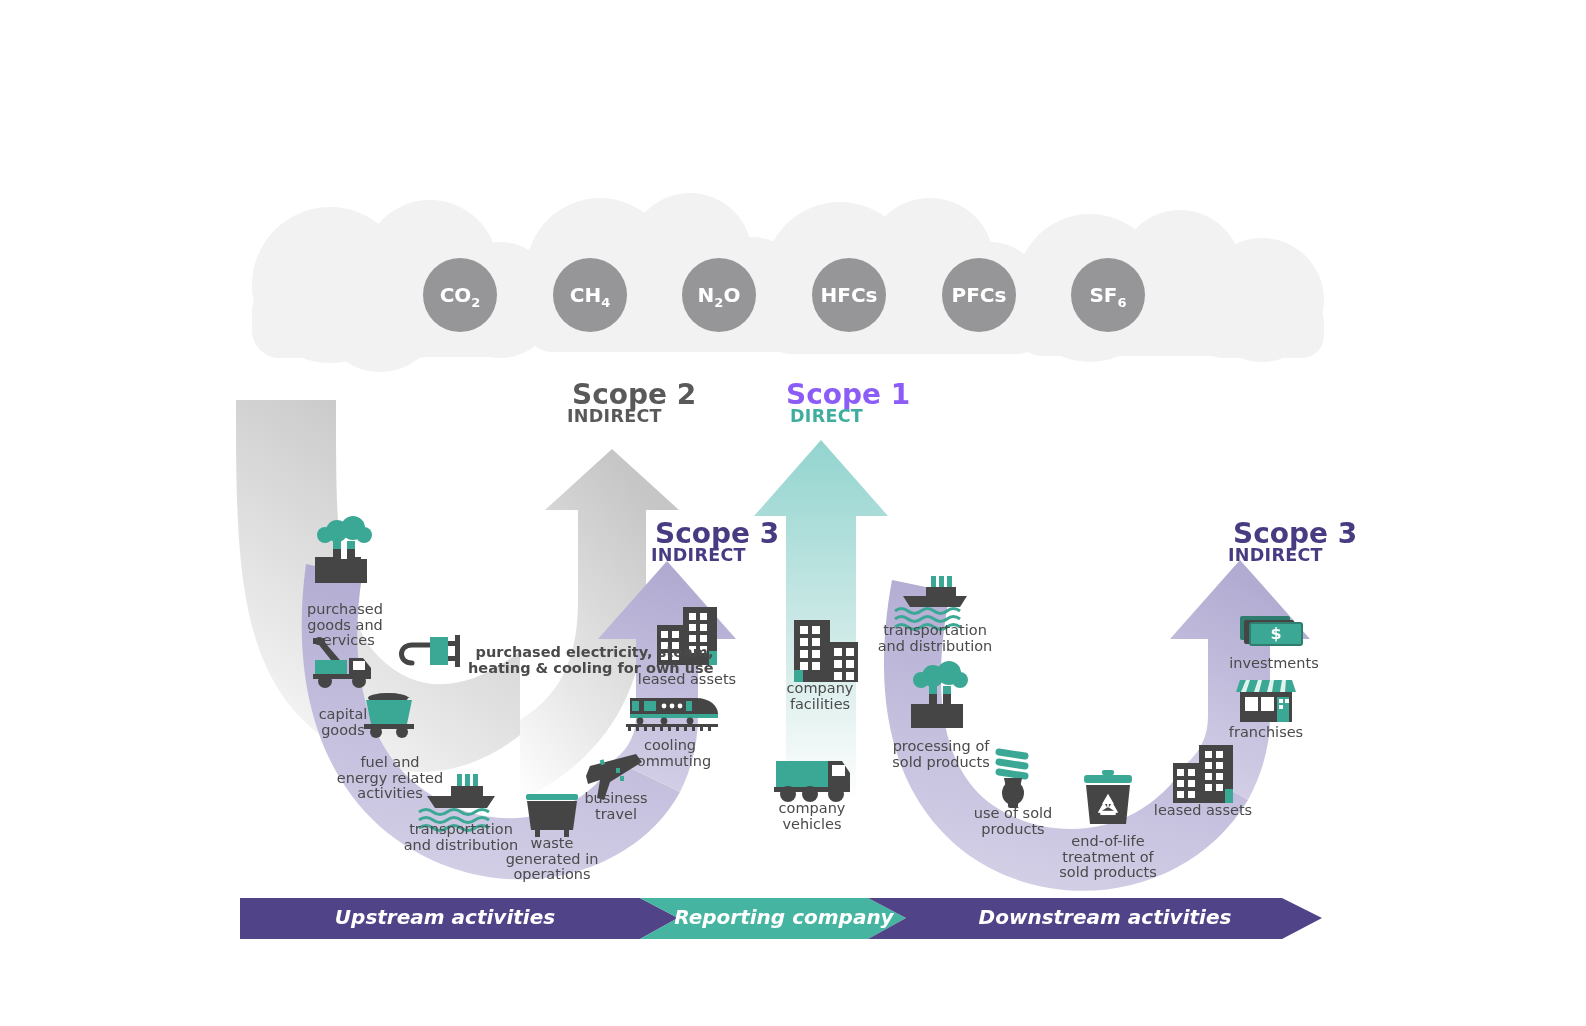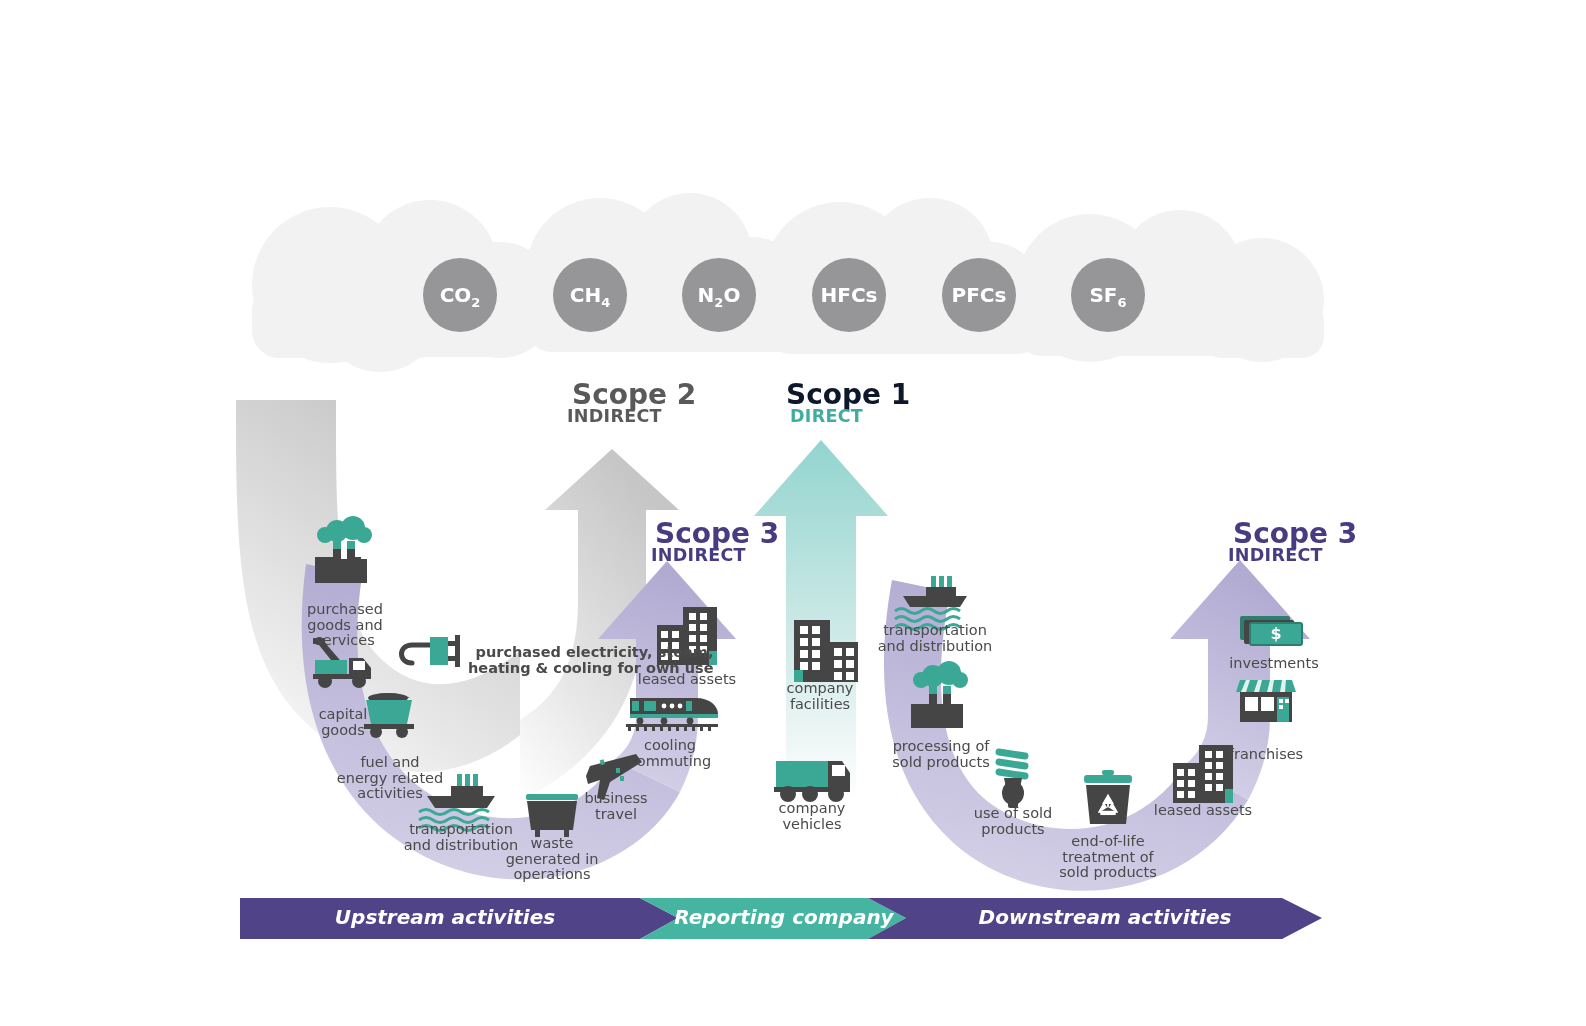--- a/index.html
+++ b/index.html
@@ -476,21 +476,21 @@
           <text x="445" y="924" text-anchor="middle" class="band-txt">Upstream activities</text>
           <text x="784" y="924" text-anchor="middle" class="band-txt">Reporting company</text>
           <text x="1105" y="924" text-anchor="middle" class="band-txt">Downstream activities</text>
         </g>
     </g>
   </svg>
 
   <div>
       <div class="scope-name" style="left: 572px; top: 378px; color: rgb(89, 89, 89);">Scope 2</div>
       <div class="scope-kind" style="left: 567px; top: 406px; color: rgb(89, 89, 89);">INDIRECT</div>
-      <div class="scope-name" style="left: 786px; top: 378px; color: #0f172a;">Scope 1</div>
+      <div class="scope-name" style="left: 786px; top: 378px; color: #8b5cf6;">Scope 1</div>
       <div class="scope-kind" style="left: 790px; top: 406px; color: rgb(63, 174, 158);">DIRECT</div>
       <div class="scope-name" style="left: 655px; top: 517px; color: rgb(72, 59, 130);">Scope 3</div>
       <div class="scope-kind" style="left: 651px; top: 545px; color: rgb(72, 59, 130);">INDIRECT</div>
       <div class="scope-name" style="left: 1233px; top: 517px; color: rgb(72, 59, 130);">Scope 3</div>
       <div class="scope-kind" style="left: 1228px; top: 545px; color: rgb(72, 59, 130);">INDIRECT</div>
     </div>
 
   <div>
       <div class="lbl" style="left: 235px; top: 602px; width: 220px;"><span>purchased</span><br><span>goods and</span><br><span>services</span></div>
       <div class="lbl" style="left: 233px; top: 707px; width: 220px;"><span>capital</span><br><span>goods</span></div>
@@ -501,18 +501,18 @@
       <div class="lbl" style="left: 560px; top: 738px; width: 220px;"><span>cooling</span><br><span>commuting</span></div>
       <div class="lbl" style="left: 577px; top: 672px; width: 220px;"><span>leased assets</span></div>
       <div class="lbl" style="left: 468px; top: 645px; text-align: right; font-weight: bold;"><span>purchased electricity, steam,</span><br><span>heating &amp; cooling for own use</span></div>
       <div class="lbl" style="left: 710px; top: 681px; width: 220px;"><span>company</span><br><span>facilities</span></div>
       <div class="lbl" style="left: 702px; top: 801px; width: 220px;"><span>company</span><br><span>vehicles</span></div>
       <div class="lbl" style="left: 825px; top: 623px; width: 220px;"><span>transportation</span><br><span>and distribution</span></div>
       <div class="lbl" style="left: 831px; top: 739px; width: 220px;"><span>processing of</span><br><span>sold products</span></div>
       <div class="lbl" style="left: 903px; top: 806px; width: 220px;"><span>use of sold</span><br><span>products</span></div>
       <div class="lbl" style="left: 998px; top: 834px; width: 220px;"><span>end-of-life</span><br><span>treatment of</span><br><span>sold products</span></div>
       <div class="lbl" style="left: 1093px; top: 803px; width: 220px;"><span>leased assets</span></div>
-      <div class="lbl" style="left: 1156px; top: 747px; width: 220px; text-align: center;"><span>franchises</span></div>
+      <div class="lbl" style="left: 1156px; top: 725px; width: 220px; text-align: center;"><span>franchises</span></div>
       <div class="lbl" style="left: 1164px; top: 656px; width: 220px;"><span>investments</span></div>
     </div>
 
 
 </div>
 
 </body></html>

